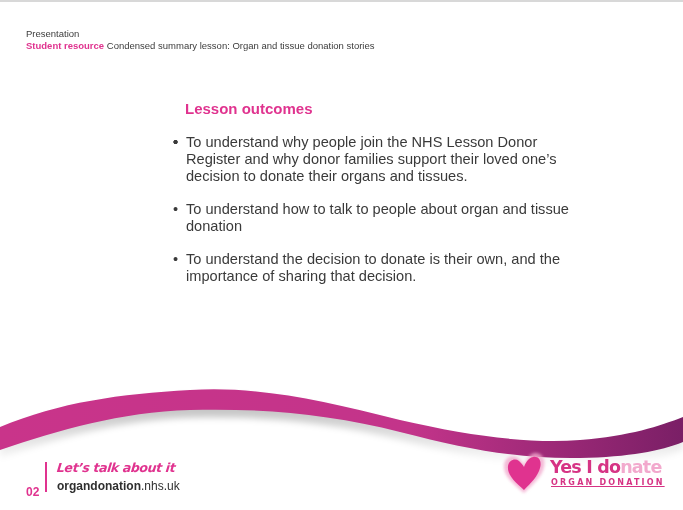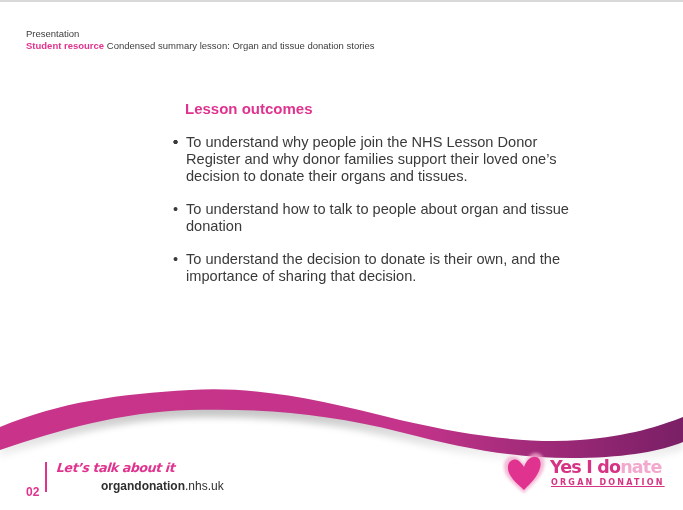--- a/index.html
+++ b/index.html
@@ -104,21 +104,20 @@
     .site {
       position: absolute;
       left: 31px;
       top: 19px;
       font-size: 12px;
       color: #2f2f2f;
       white-space: nowrap;
     }
     .site .bold {
       font-weight: bold;
-      margin-left: 44px;
     }
     .logo {
       position: absolute;
       left: 500px;
       top: 448px;
       width: 180px;
       height: 50px;
     }
     .logo .heart {
       position: absolute;

